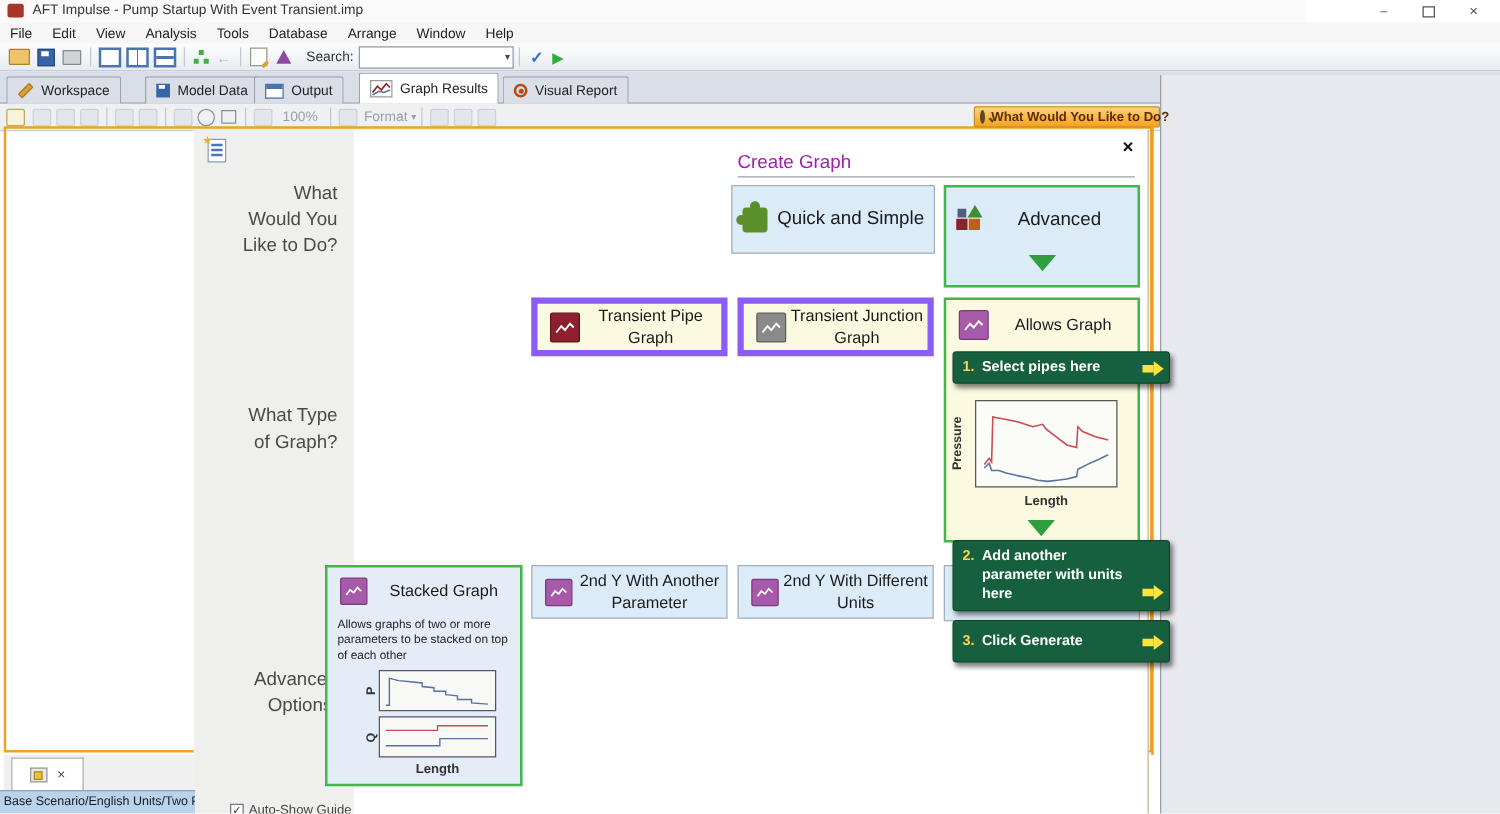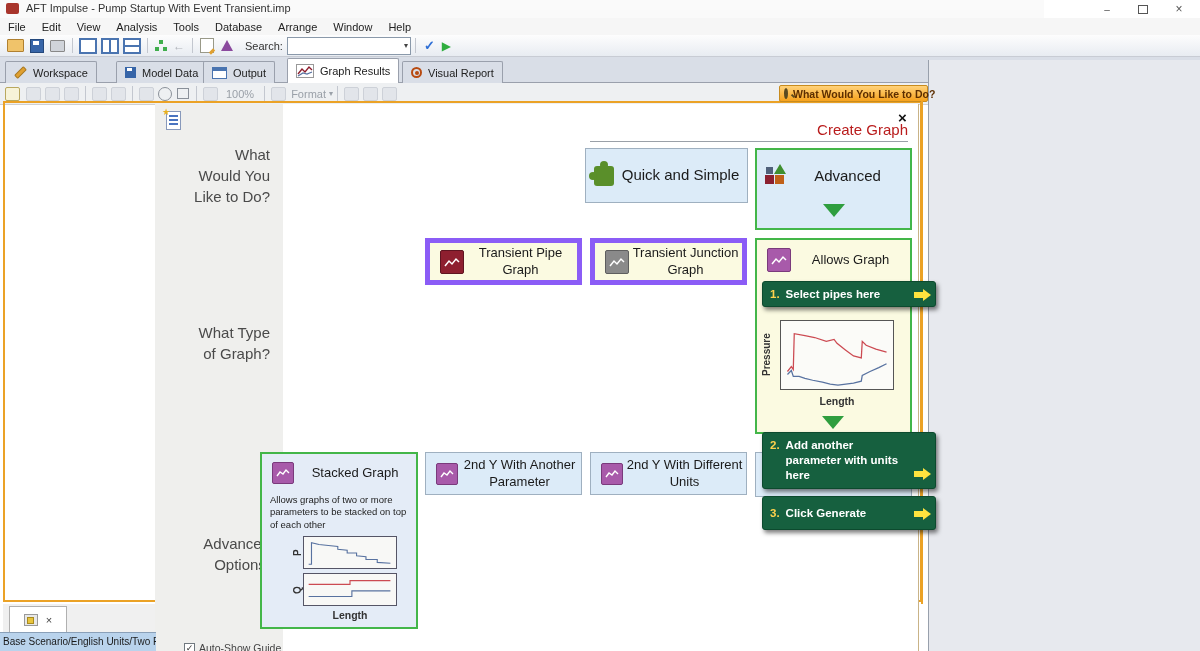--- a/index.html
+++ b/index.html
@@ -182,21 +182,21 @@
   </div>
   <div class="abs" style="left:158px;top:322px;width:112px;text-align:right;font-size:15px;color:#4a4a4a;line-height:1.4;z-index:3;">
     <div>What Type</div>
       <div>of Graph?</div>
   </div>
   <div class="abs" style="left:158px;top:533px;width:112px;text-align:right;font-size:15px;color:#4a4a4a;line-height:1.4;z-index:3;">
     <div>Advanced</div>
       <div>Options:</div>
   </div>
 
-  <div class="abs" style="left:590px;top:121px;width:318px;text-align:right;font-size:15px;color:#b91c1c;z-index:3;">Create Graph</div>
+  <div class="abs" style="left:590px;top:121px;width:318px;text-align:left;font-size:15px;color:#a21caf;z-index:3;">Create Graph</div>
   <div class="abs" style="left:590px;top:141px;width:318px;height:1px;background:#9aa0a8;z-index:3;"></div>
   <span class="abs" style="left:898px;top:109px;font-size:15px;font-weight:bold;color:#111;z-index:3;">×</span>
 
   <div class="abs opt opt-blue" style="left:585px;top:148px;width:163px;height:55px;z-index:3;padding-left:8px;">
     <span style="width:20px;height:20px;background:#5a8f2a;border-radius:3px;position:relative;flex:none;">
         <i style="position:absolute;left:6px;top:-5px;width:8px;height:8px;background:#5a8f2a;border-radius:50%;display:block;"></i>
         <i style="position:absolute;left:-5px;top:6px;width:8px;height:8px;background:#5a8f2a;border-radius:50%;display:block;"></i>
       </span>
     <span class="optlbl big">Quick and Simple</span>
   </div>

